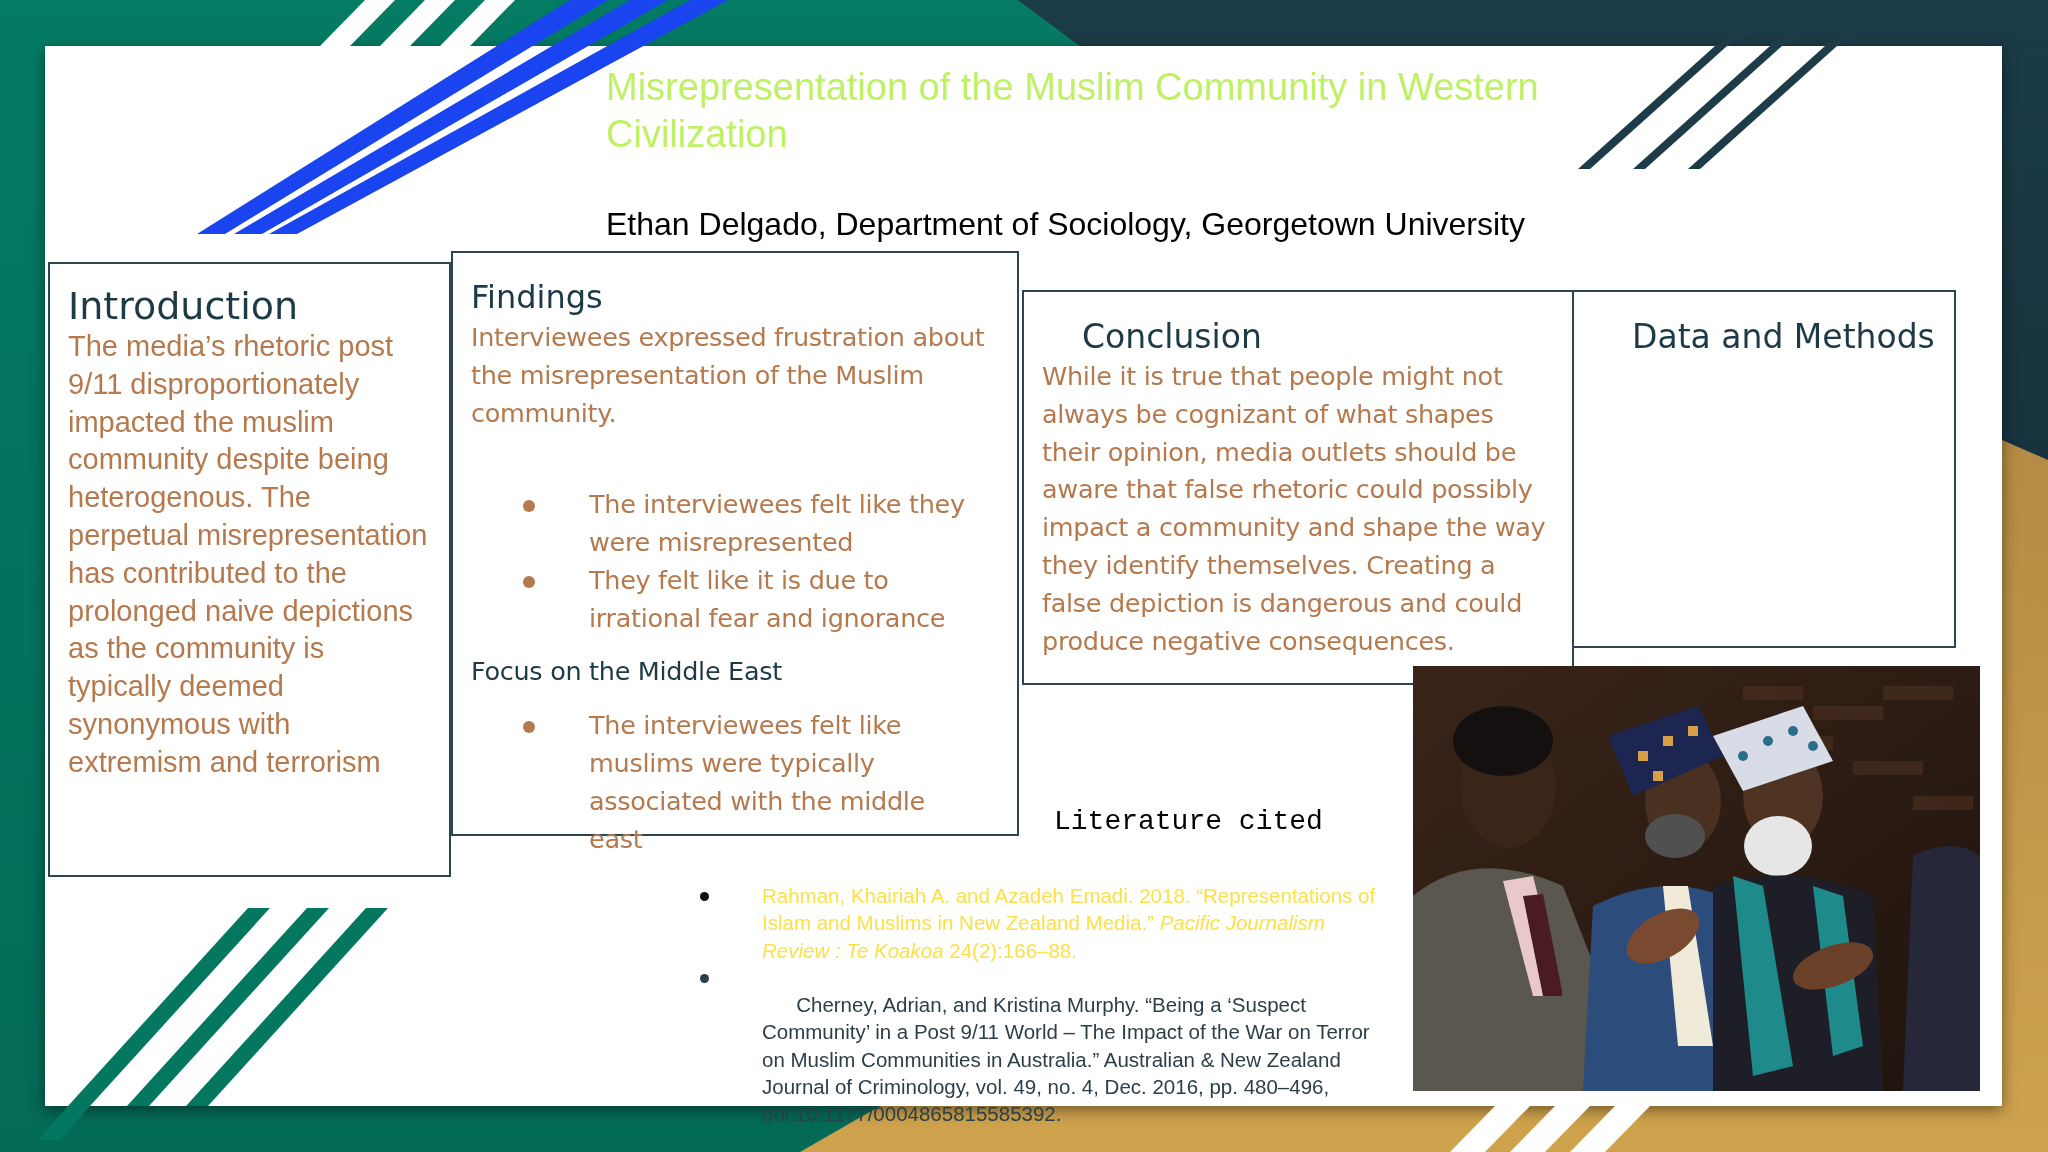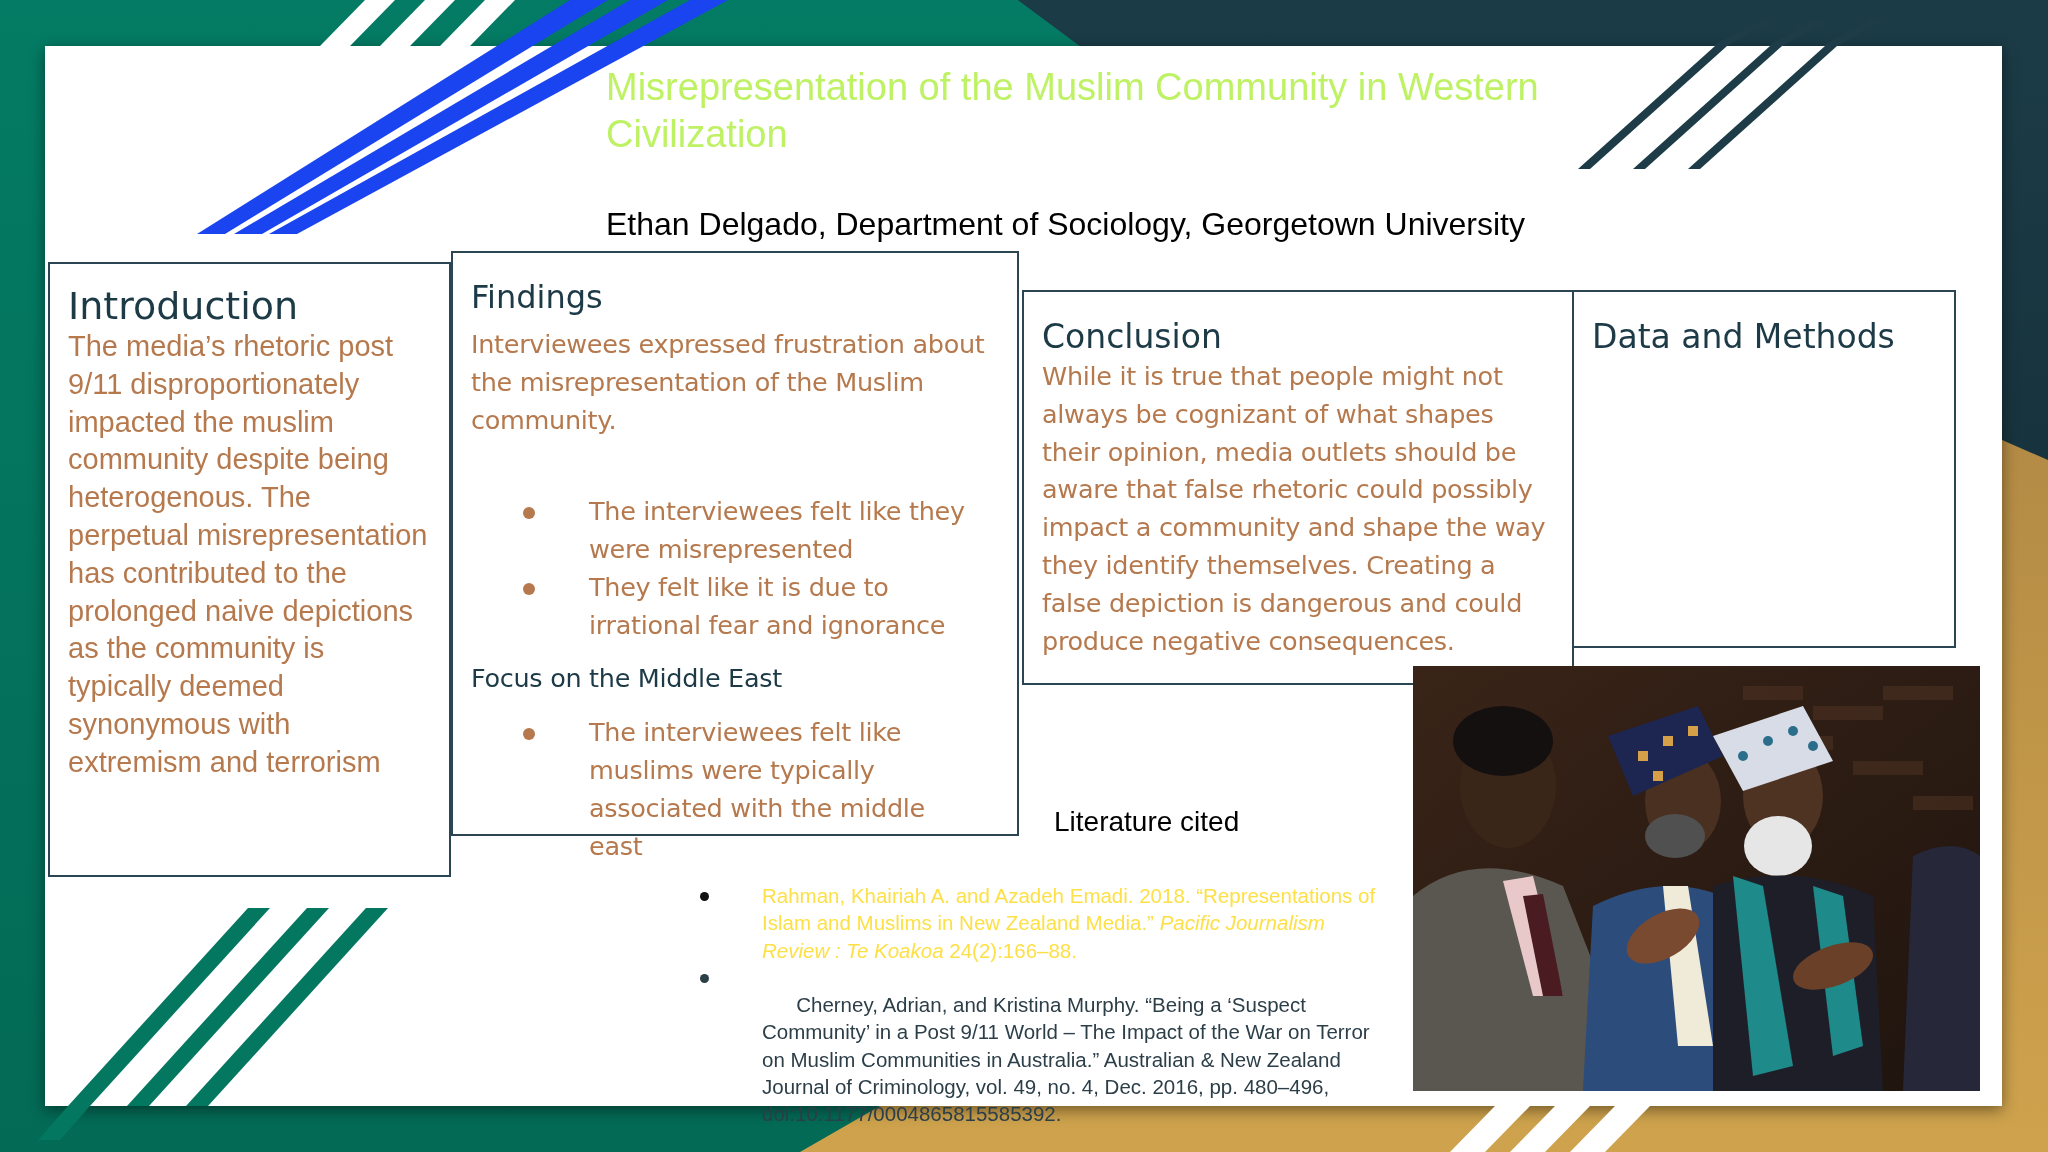--- a/index.html
+++ b/index.html
@@ -10,33 +10,33 @@
   .title { position:absolute; left:606px; top:64px; font-size:38px; line-height:47px; color:#bef264; width:1000px; }
   .author { position:absolute; left:606px; top:206px; font-size:32px; color:#000; }
   .box { position:absolute; border:2px solid #2b4652; background:#fff; box-sizing:border-box; }
   .box-h { font-family:"DejaVu Sans", sans-serif; color:#1d3a47; font-weight:normal; margin:0; }
   .body-sans { font-family:"Liberation Sans", sans-serif; color:#b5794d; }
   .body-cal { font-family:"DejaVu Sans", sans-serif; color:#b5794d; }
   .intro { left:48px; top:262px; width:403px; height:615px; padding:20px 18px; }
   .intro .box-h { font-size:38px; line-height:44px; }
   .intro p { margin:0; font-size:29px; line-height:37.8px; }
   .findings { left:451px; top:251px; width:568px; height:585px; padding:24px 18px; }
-  .findings .box-h { font-size:32px; line-height:40px; margin-bottom:9px; }
+  .findings .box-h { font-size:32px; line-height:40px; margin-bottom:2px; }
   .findings p { margin:0; font-size:25.5px; line-height:37.8px; letter-spacing:-0.3px; }
   .sub { font-family:"DejaVu Sans", sans-serif; color:#1d3a47; font-size:25.5px; line-height:37.8px; margin:0; letter-spacing:-0.3px; }
   .blist { list-style:none; margin:16px; padding:0; }
   .blist li { position:relative; padding-left:102px; font-size:25.5px; line-height:37.8px; letter-spacing:-0.3px; }
   .blist li .dot { position:absolute; left:36px; top:14px; width:12px; height:12px; border-radius:50%; background:#b5794d; }
   .conclusion { left:1022px; top:290px; width:552px; height:395px; padding:24px 18px; }
-  .conclusion .box-h, .methods .box-h { font-size:33px; line-height:42px; }
+  .conclusion .box-h, .methods .box-h { font-size:33px; line-height:42px;margin-left:40px; }
   .conclusion p, .methods p { margin:0; font-size:25.5px; line-height:37.8px; letter-spacing:-0.3px; }
   .methods { left:1572px; top:290px; width:384px; height:358px; padding:24px 18px; }
   .methods .period { color:#000; }
   .photo { position:absolute; left:1413px; top:666px; width:567px; height:425px; overflow:hidden; }
-  .lit-title { position:absolute; left:1054px; top:806px; font-family:Liberation Sans, sans-serif; font-size:28px; color:#000;text-align:center; }
+  .lit-title { position:absolute; left:1054px; top:806px; font-family:Liberation Mono, monospace; font-size:28px; color:#000;text-align:center; }
   .refs { position:absolute; left:700px; top:882px; width:690px; list-style:none; margin:0; padding:0; font-size:20.5px; line-height:27.3px; }
   .refs li { position:relative; padding-left:62px; }
   .refs li .rdot { position:absolute; left:0; top:10px; width:9px; height:9px; border-radius:50%; background:#111; }
   .refs li.r1 { color:#fde047; }
   .refs li.r2 { color:#2c3e48; }
   .refs li.r2 .rdot { background:#2c3e48; }
   .refs i { font-style:italic; }
 </style>
 </head>
 <body>

